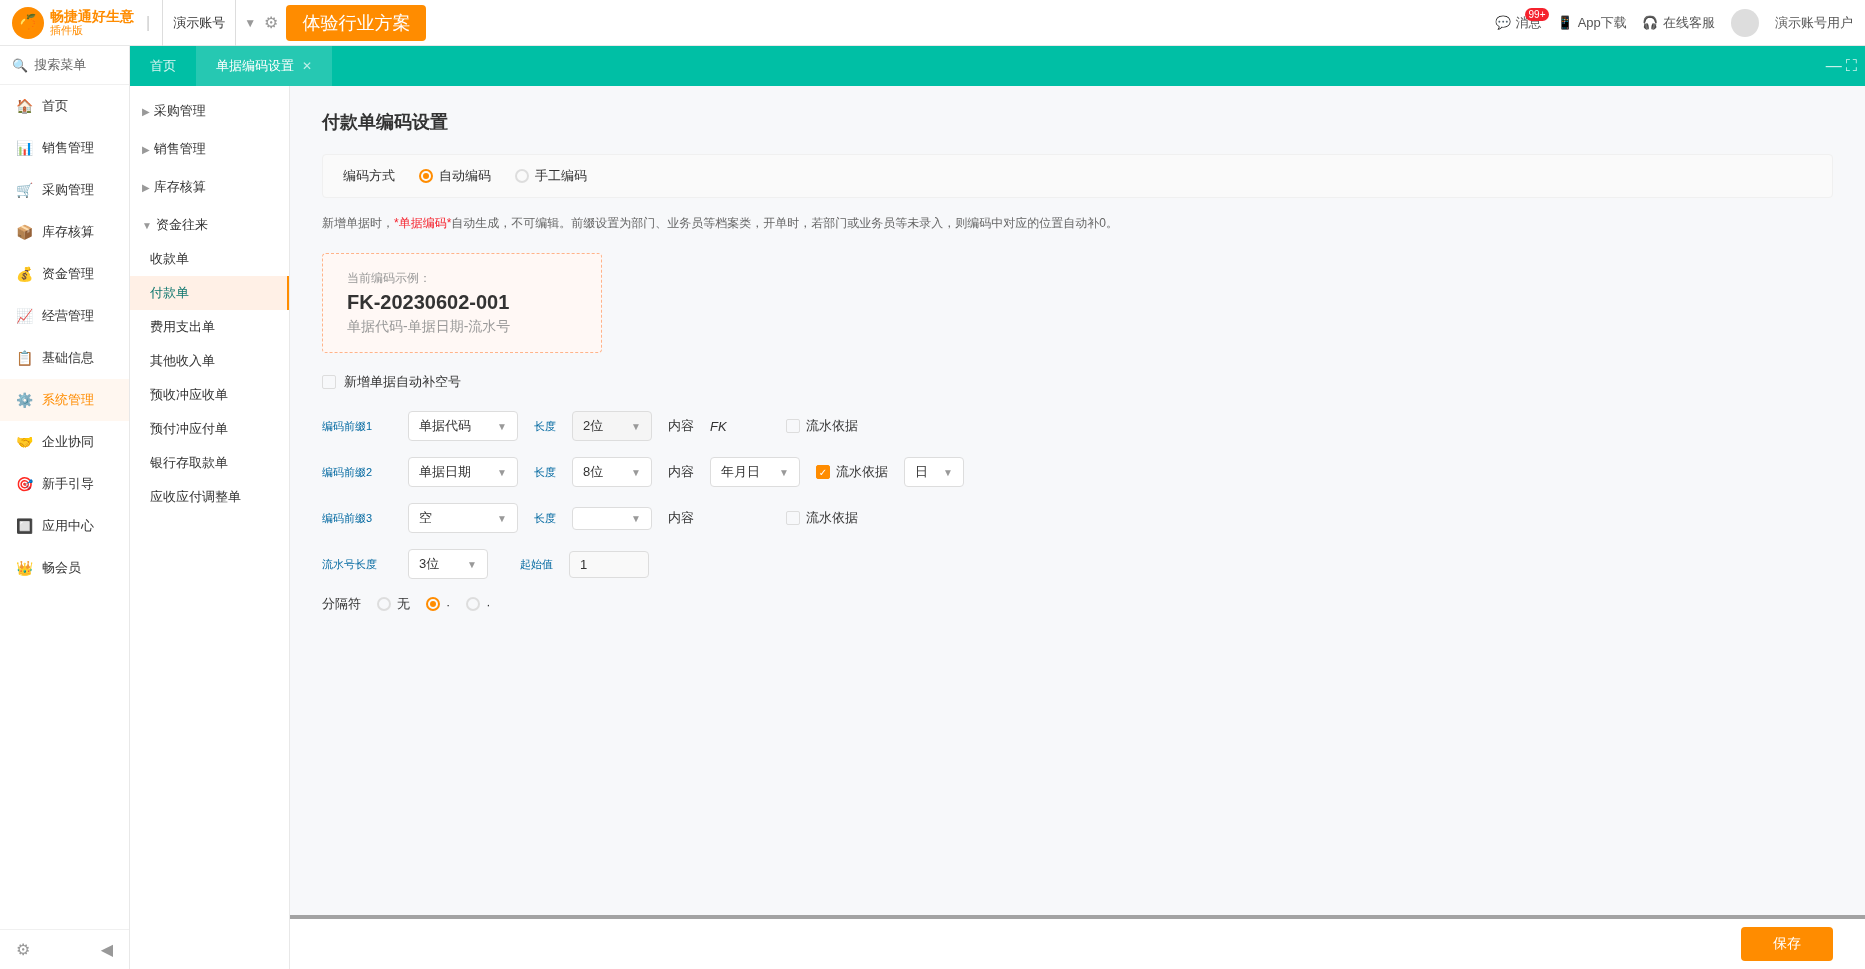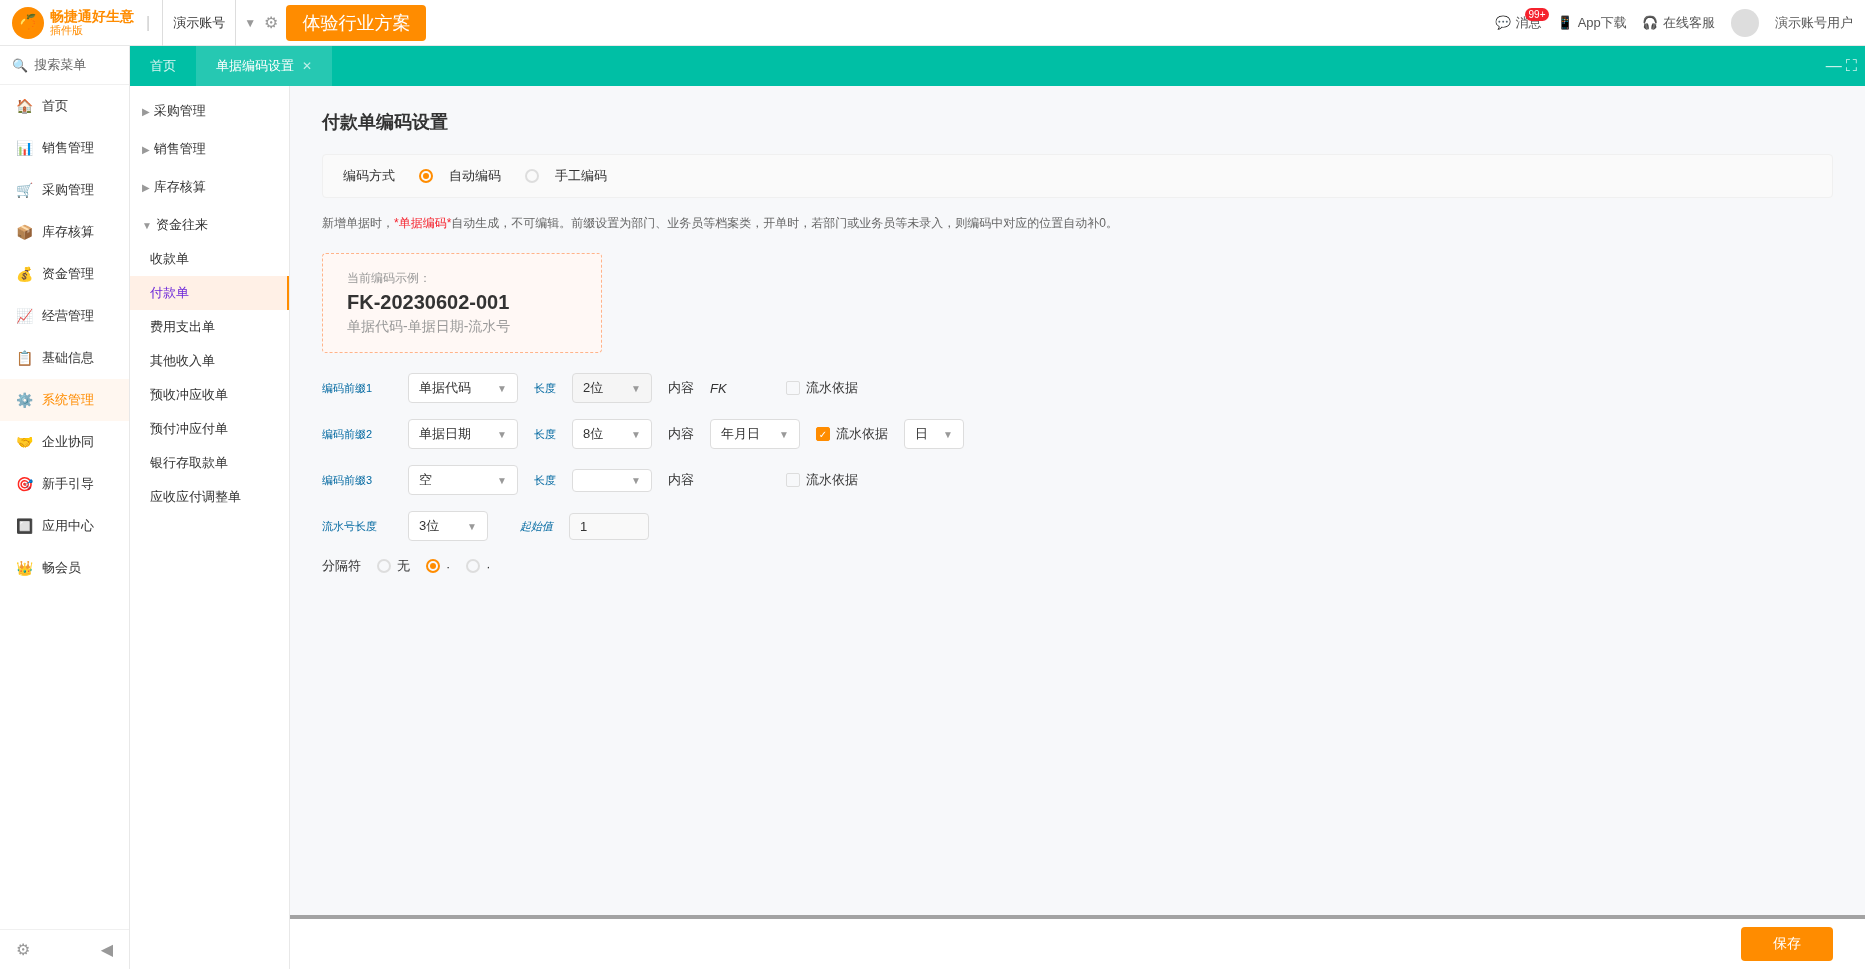--- a/index.html
+++ b/index.html
@@ -77,33 +77,33 @@
       background: #fff;
       border-right: 1px solid #e8e8e8;
       padding-top: 8px;
       flex-shrink: 0;
       overflow-y: auto;
     }
     .submenu-group { margin-bottom: 4px; }
     .submenu-group-title { display: flex; align-items: center; padding: 8px 12px; font-size: 13px; color: #333; cursor: pointer; gap: 4px; }
     .submenu-group-title .arrow { font-size: 10px; color: #999; }
     .submenu-item { padding: 8px 12px 8px 20px; font-size: 13px; color: #333; cursor: pointer; }
-    .submenu-item.active { color: #6d28d9; background: #fff0e6; border-right: 2px solid #ff8c00; }
+    .submenu-item.active { color: #0f766e; background: #fff0e6; border-right: 2px solid #ff8c00; }
 
     
     .main-panel {
       flex: 1;
       padding: 24px 32px;
       overflow-y: auto;
       background: #f7f8fa;
     }
     .page-title { font-size: 18px; font-weight: 600; color: #333; margin-bottom: 20px; }
     .encoding-method { display: flex; align-items: center; gap: 24px; padding: 12px 0; background: #fafafa; border: 1px solid #f0f0f0; border-radius: 4px; padding: 12px 20px; margin-bottom: 16px; }
     .encoding-label { font-size: 13px; color: #333; }
-    .radio-option { display: flex; align-items: center; gap: 16px; font-size: 13px; color: #333; cursor: pointer; }
+    .radio-option { display: flex; align-items: center; gap: 6px; font-size: 13px; color: #333; cursor: pointer; }
     .radio-circle { width: 14px; height: 14px; border-radius: 50%; border: 2px solid #ddd; display: flex; align-items: center; justify-content: center; }
     .radio-circle.checked { border-color: #ff8c00; }
     .radio-circle.checked::after { content: ''; width: 6px; height: 6px; background: #ff8c00; border-radius: 50%; }
 
     .info-text { font-size: 12px; color: #666; margin-bottom: 20px; line-height: 1.6; }
     .info-text span { color: #f5222d; }
 
     
     .example-box {
       background: #fff8f5;
@@ -326,20 +326,24 @@
           </div>
 
           
           <div class="example-box">
             <div style="font-size:12px;color:#999;margin-bottom:4px;">当前编码示例：</div>
             <div class="example-code">FK-20230602-001</div>
             <div class="example-desc">单据代码-单据日期-流水号</div>
           </div>
 
           
+          <div class="checkbox-row">
+            <div class="checkbox-box"></div>
+            <span>新增单据自动补空号</span>
+          </div>
 
           
           <div class="form-row">
             <span class="form-label">编码前缀1</span>
             <div class="form-select" style="min-width:110px;">
               <span>单据代码</span>
               <span class="arrow">▼</span>
             </div>
             <span class="form-label" style="width:auto;">长度</span>
             <div class="form-select" style="min-width:80px;background:#f5f5f5;">
@@ -401,21 +405,21 @@
             </div>
           </div>
 
           
           <div class="form-row">
             <span class="form-label">流水号长度</span>
             <div class="form-select" style="min-width:80px;">
               <span>3位</span>
               <span class="arrow">▼</span>
             </div>
-            <span class="form-label" style="width:auto;margin-left:16px;font-style:italic;">起始值</span>
+            <span class="form-label" style="width:auto;margin-left:16px;">起始值</span>
             <input type="text" class="form-input" value="1" style="width: 80px;">
           </div>
 
           
           <div class="separator-row">
             <span class="sep-label">分隔符</span>
             <div class="sep-options">
               <label class="sep-option">
                 <div class="radio-circle"></div>
                 <span>无</span>

